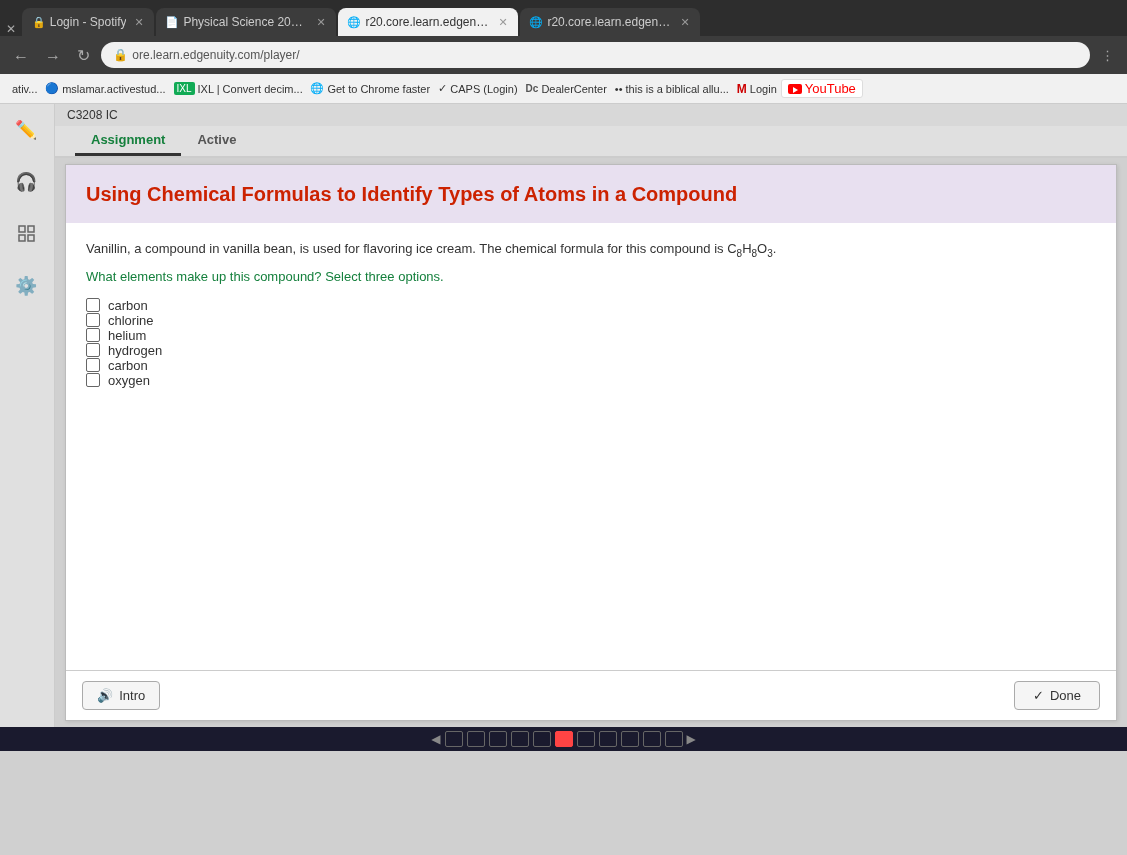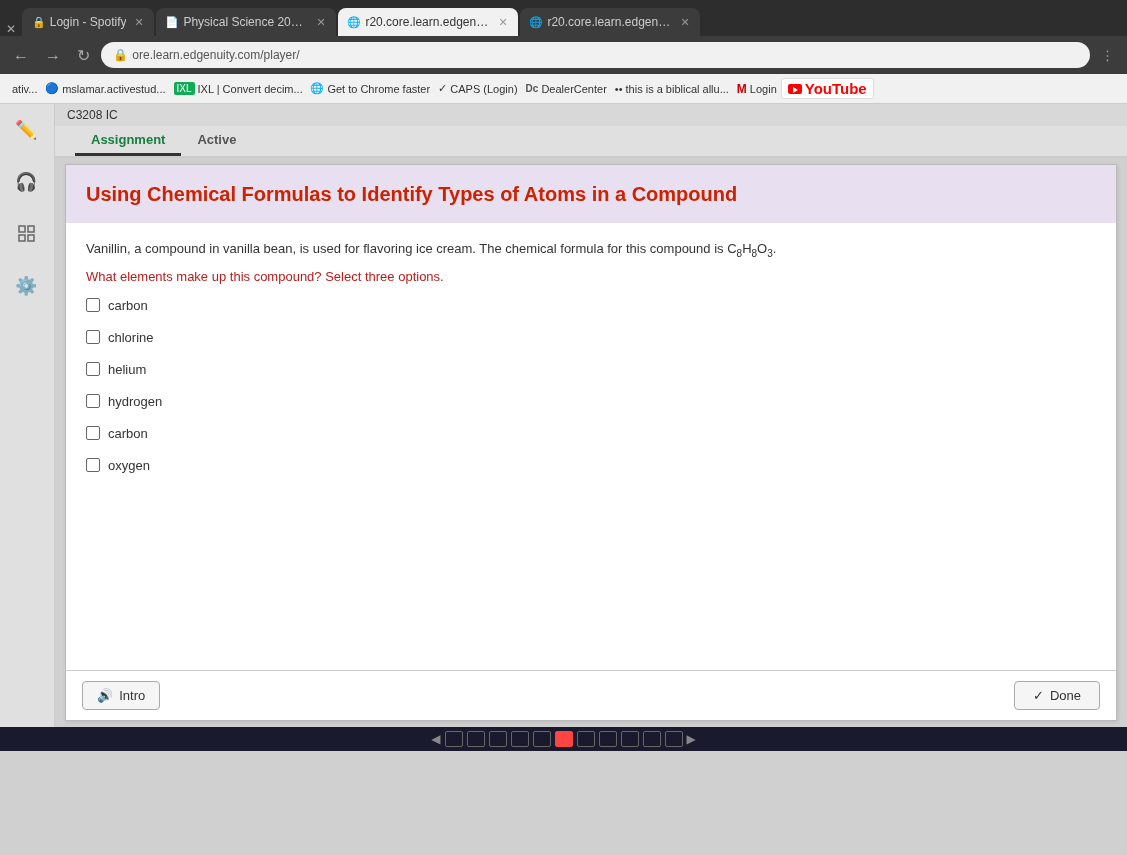--- a/index.html
+++ b/index.html
@@ -17,42 +17,42 @@
     .address-bar { background: #3c3c3c; padding: 5px 8px; display: flex; align-items: center; gap: 6px; height: 38px; }
     .nav-btn { color: #aaa; font-size: 16px; cursor: pointer; padding: 2px 5px; }
     .url-box { flex: 1; background: #f1f1f1; border-radius: 20px; padding: 4px 12px; font-size: 12px; color: #333; display: flex; align-items: center; gap: 4px; height: 26px; }
     .url-text { font-size: 12px; color: #555; }
 
     
     .bookmarks-bar { background: #f1f1f1; padding: 4px 8px; display: flex; align-items: center; height: 30px; border-bottom: 1px solid #ccc; overflow: hidden; }
     .bookmark { font-size: 11px; color: #333; cursor: pointer; white-space: nowrap; display: flex; align-items: center; gap: 3px; padding: 1px 4px; border-radius: 3px; }
     .bm-icon { font-size: 11px; }
     .bm-youtube { background: #fff; border: 1px solid #ddd; padding: 1px 6px; border-radius: 3px; display: flex; align-items: center; gap: 3px; }
-    .yt-red { color: #ff0000; font-weight: bold; font-size: 15px; }
+    .yt-red { color: #ff0000; font-weight: normal; font-size: 13px; }
 
     
     .left-sidebar { width: 55px; background: #e0e0e0; display: flex; flex-direction: column; align-items: center; padding: 8px 0; gap: 16px; border-right: 1px solid #ccc; }
     .sidebar-icon { width: 36px; height: 36px; display: flex; align-items: center; justify-content: center; border-radius: 4px; cursor: pointer; font-size: 18px; color: #666; }
     .sidebar-icon.pencil { color: #666; }
 
     
     .breadcrumb-bar { background: #d8d8d8; padding: 4px 12px; font-size: 12px; color: #333; }
 
     
     .assignment-tabs { background: #e0e0e0; display: flex; gap: 0; padding: 0 0 0 20px; border-bottom: 2px solid #ccc; }
     .atab { padding: 6px 16px; font-size: 13px; font-weight: bold; cursor: pointer; color: #555; border-bottom: 3px solid transparent; }
     .atab.active { color: #15803d; border-bottom: 3px solid #333; }
     .question-header { background: #e8e0f0; padding: 16px 20px; }
     .question-title { font-size: 20px; font-weight: bold; color: #cc2200; line-height: 1.3; }
     .question-body { padding: 16px 20px; flex: 1; overflow-y: auto; }
     .question-text { font-size: 13px; color: #333; margin-bottom: 8px; line-height: 1.5; }
     .sub { font-size: 10px; vertical-align: sub; }
-    .options-label { font-size: 13px; color: #b91c1c; margin-bottom: 14px; }
-
-    .option-list { display: flex; flex-direction: column; gap: 17px; margin-top: 0; }
+    .options-label { font-size: 13px; color: #15803d; margin-bottom: 14px; }
+
+    .option-list { display: flex; flex-direction: column; gap: 0; margin-top: 0; }
     .option-item { display: flex; align-items: center; gap: 8px; font-size: 13px; color: #333; cursor: pointer; }
     .option-checkbox { width: 14px; height: 14px; border: 1.5px solid #666; border-radius: 2px; background: #fff; flex-shrink: 0; }
 
     
     .bottom-bar { background: #fff; border-top: 1px solid #ccc; padding: 10px 16px; display: flex; align-items: center; justify-content: space-between; }
     .intro-btn { display: flex; align-items: center; gap: 6px; padding: 6px 14px; border: 1.5px solid #aaa; border-radius: 4px; background: #f5f5f5; cursor: pointer; font-size: 13px; color: #333; }
     .done-btn { display: flex; align-items: center; gap: 6px; padding: 6px 18px; border: 1.5px solid #aaa; border-radius: 4px; background: #f5f5f5; cursor: pointer; font-size: 13px; color: #333; }
 
     
     .taskbar { background: #1a1a2e; height: 24px; display: flex; align-items: center; justify-content: center; gap: 4px; padding: 0 8px; }

